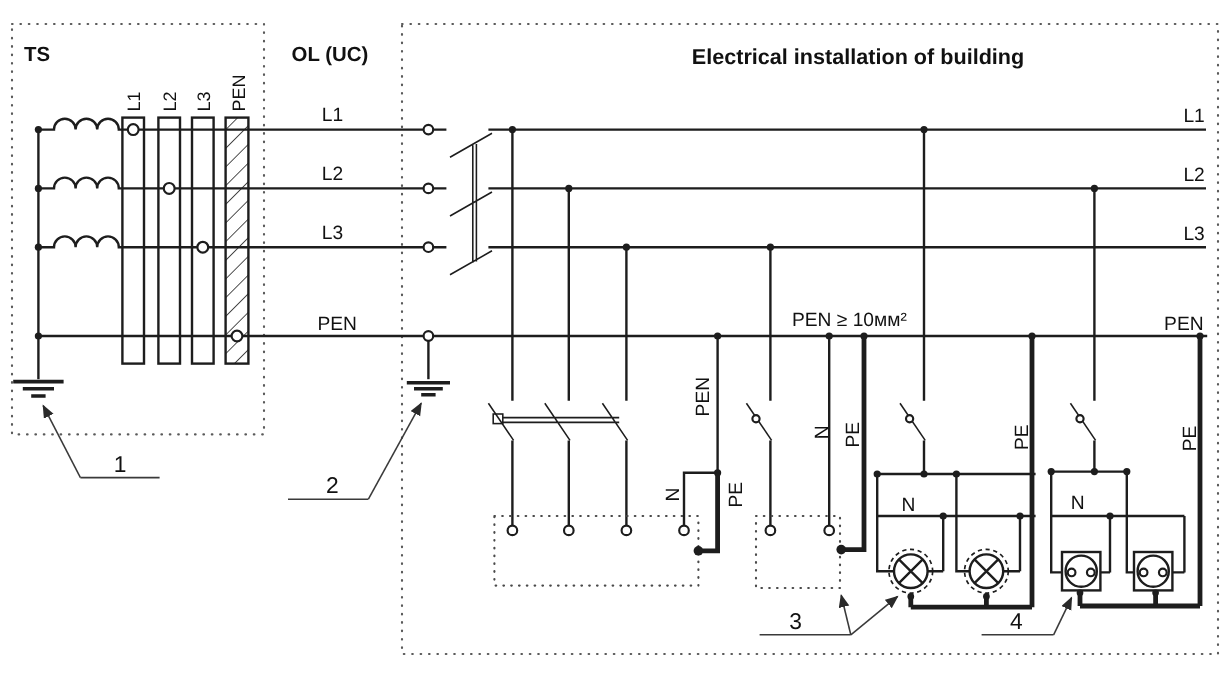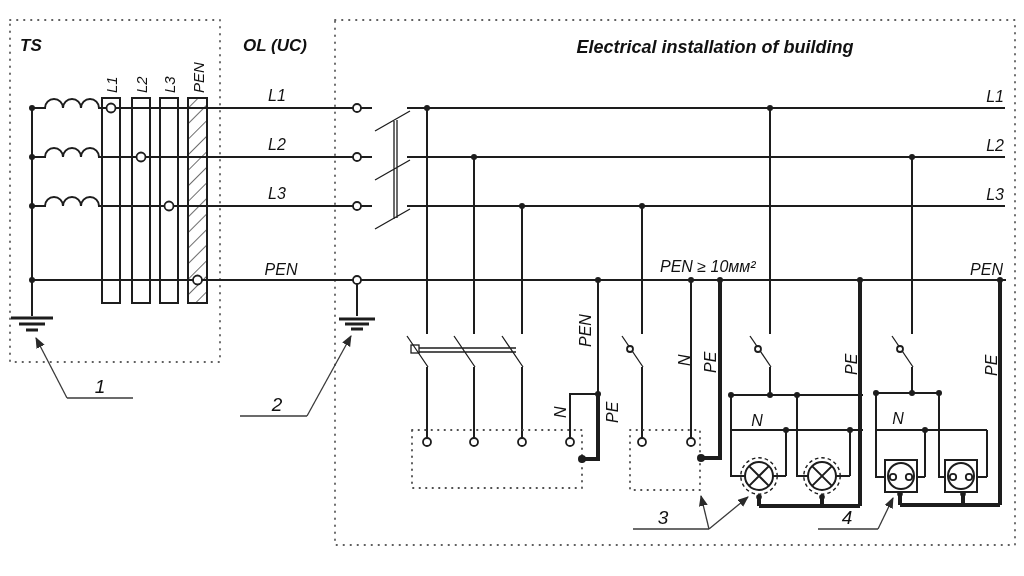--- a/index.html
+++ b/index.html
@@ -1,16 +1,16 @@
 <!DOCTYPE html>
 <html><head>
 <meta charset="utf-8">
 <style>
   html,body{margin:0;padding:0;background:#ffffff;}
-  .stage{width:1024px;height:576px;position:relative;background:#fff;overflow:hidden;font-style:italic;}
+  .stage{width:1024px;height:576px;position:relative;background:#fff;overflow:hidden;}
   svg{display:block;}
   svg text{font-family:"Liberation Sans",sans-serif;fill:#111;}
   .w{stroke:#1d1d1d;stroke-width:2;fill:none;}
   .b{stroke:#1d1d1d;stroke-width:4;fill:none;}
   .t{stroke:#1d1d1d;stroke-width:1.3;fill:none;}
   .g{stroke:#1d1d1d;stroke-width:3;fill:none;}
   .dot{fill:#1d1d1d;stroke:none;}
   .term{fill:#fff;stroke:#1d1d1d;stroke-width:1.8;}
   .icon{fill:#fff;stroke:#1d1d1d;stroke-width:2;}
   .dash{fill:none;stroke:#1d1d1d;stroke-width:1.4;stroke-dasharray:3.5 3;}

